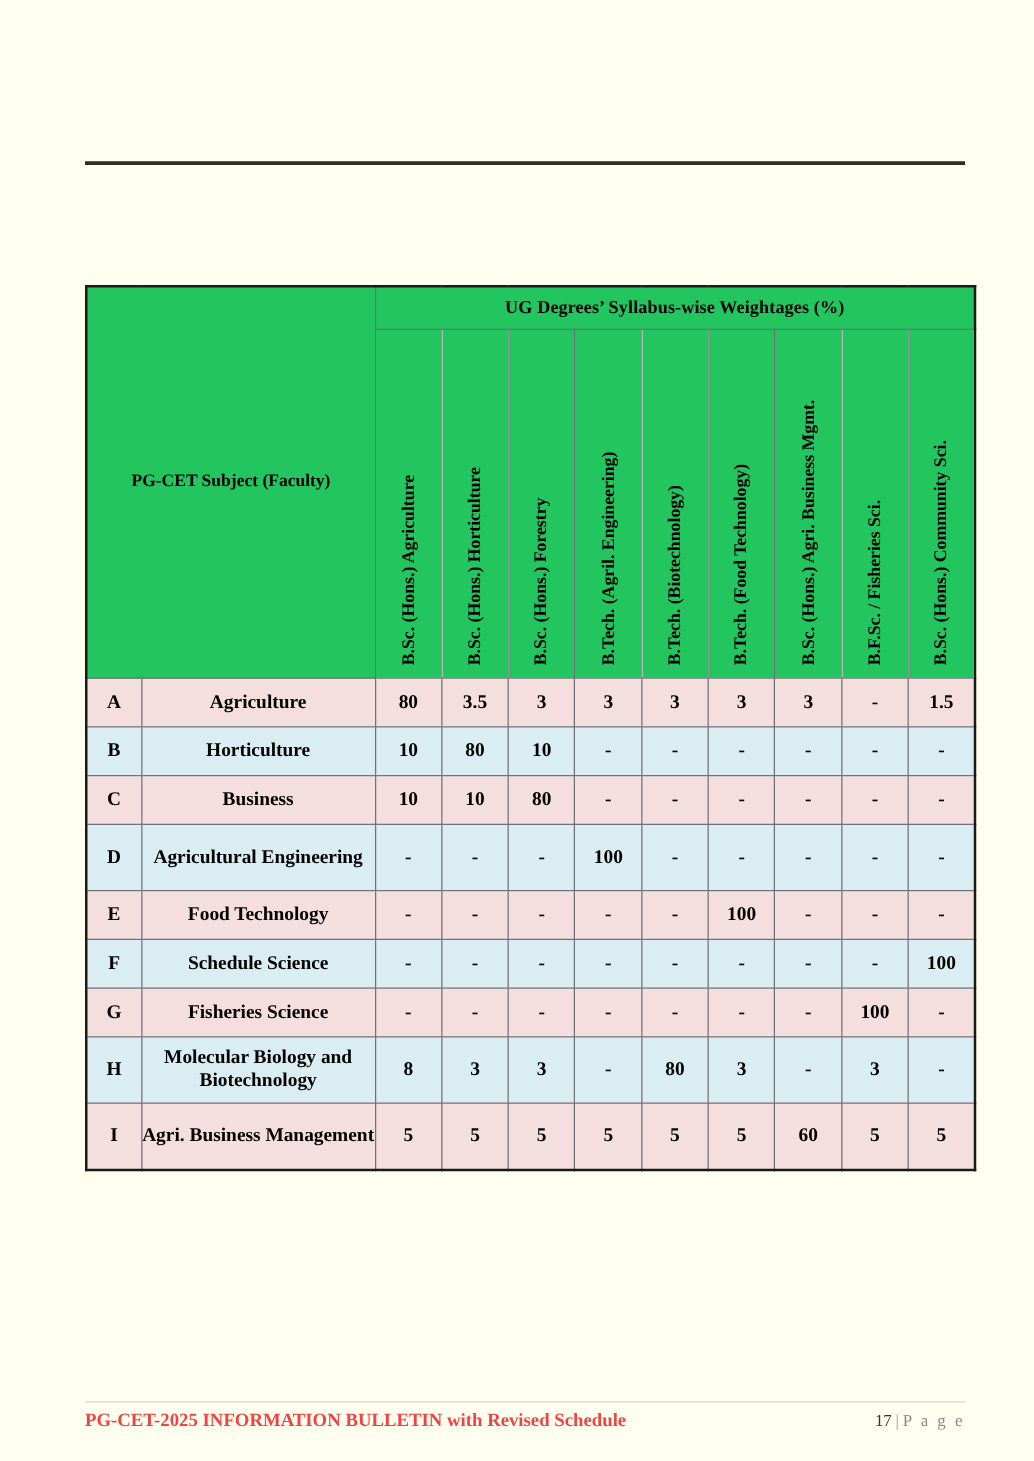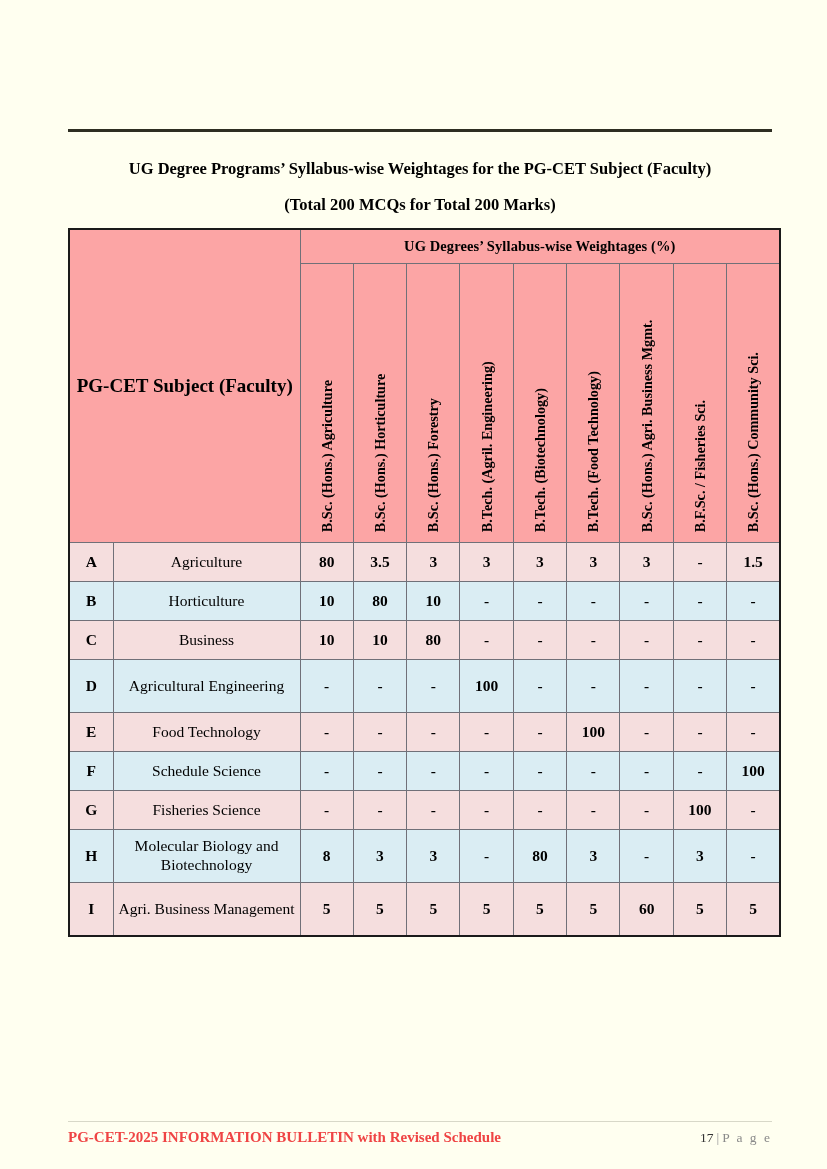--- a/index.html
+++ b/index.html
@@ -103,31 +103,31 @@
     color: #000;
   }
 
   
   col.c-letter { width: 44px; }
   col.c-subject { width: 187px; }
   col.c-deg { width: 53.33px; }
 
   
   th.hdr {
-    background: #fca5a5;
+    background: #22c55e;
     font-family: "Liberation Serif", serif;
     font-weight: bold;
   }
   th.hdr-span {
     font-size: 14.5px;
     height: 33px;
     letter-spacing: 0.1px;
   }
   th.hdr-subject {
-    font-size: 19px;
+    font-size: 14px;
   }
   th.hdr-vert {
     height: 278px;
     position: relative;
   }
   th.hdr-vert .vtext {
     position: absolute;
     left: 50%;
     bottom: 10px;
     transform-origin: left bottom;
@@ -144,21 +144,21 @@
   tr.r-pink td { background: #f5dede; }
   tr.r-blue td { background: #daedf3; }
 
   td.cell-letter {
     font-family: "Liberation Serif", serif;
     font-weight: bold;
     font-size: 15.5px;
   }
   td.cell-subject {
     font-family: "Liberation Serif", serif;
-    font-weight: normal;
+    font-weight: bold;
     font-size: 15.5px;
     text-align: left;
     padding-left: 10px;
     line-height: 1.2;
   }
   td.cell-val {
     font-family: "Liberation Serif", serif;
     font-weight: bold;
     font-size: 15.5px;
   }
@@ -209,24 +209,20 @@
     color: #8a8a8a;
   }
 </style>
 </head>
 <body>
 
 <div class="page">
 
   <div class="title-rule"></div>
 
-  <div class="caption-block">
-    <div class="caption-line">UG Degree Programs’ Syllabus-wise Weightages for the PG-CET Subject (Faculty)</div>
-    <div class="caption-line second">(Total 200 MCQs for Total 200 Marks)</div>
-  </div>
 
   <div class="tbl-wrap">
     <table class="wt">
       <colgroup>
         <col class="c-letter">
         <col class="c-subject">
         <col class="c-deg">
           <col class="c-deg">
           <col class="c-deg">
         <col class="c-deg">

